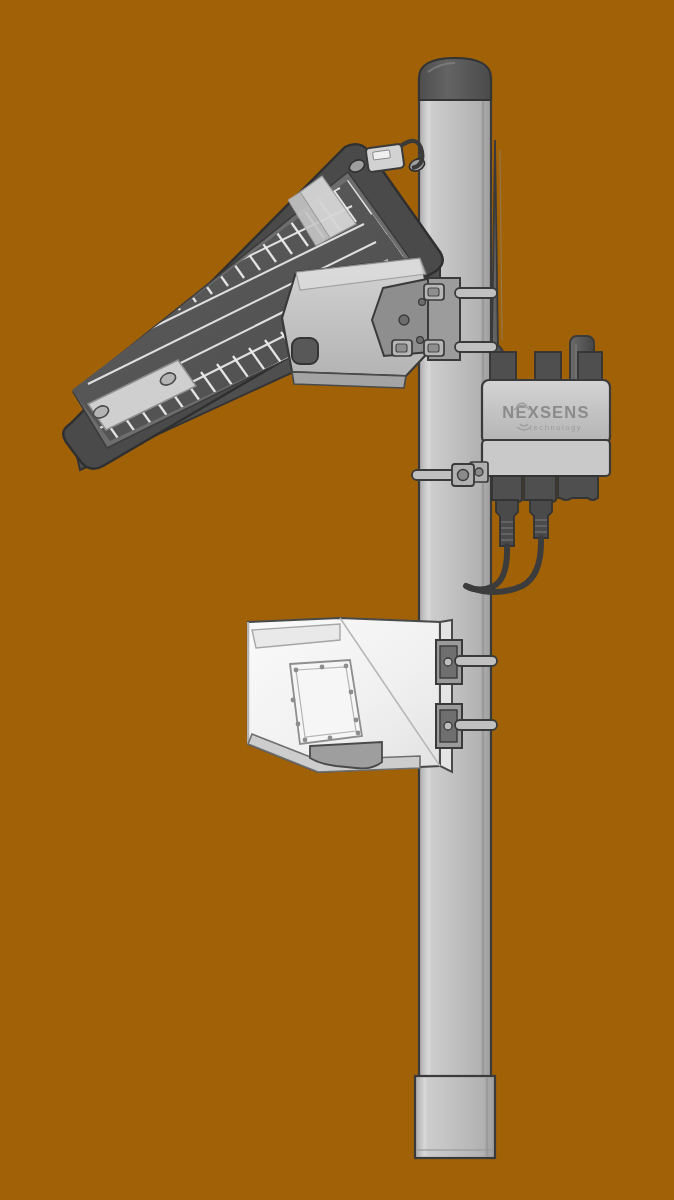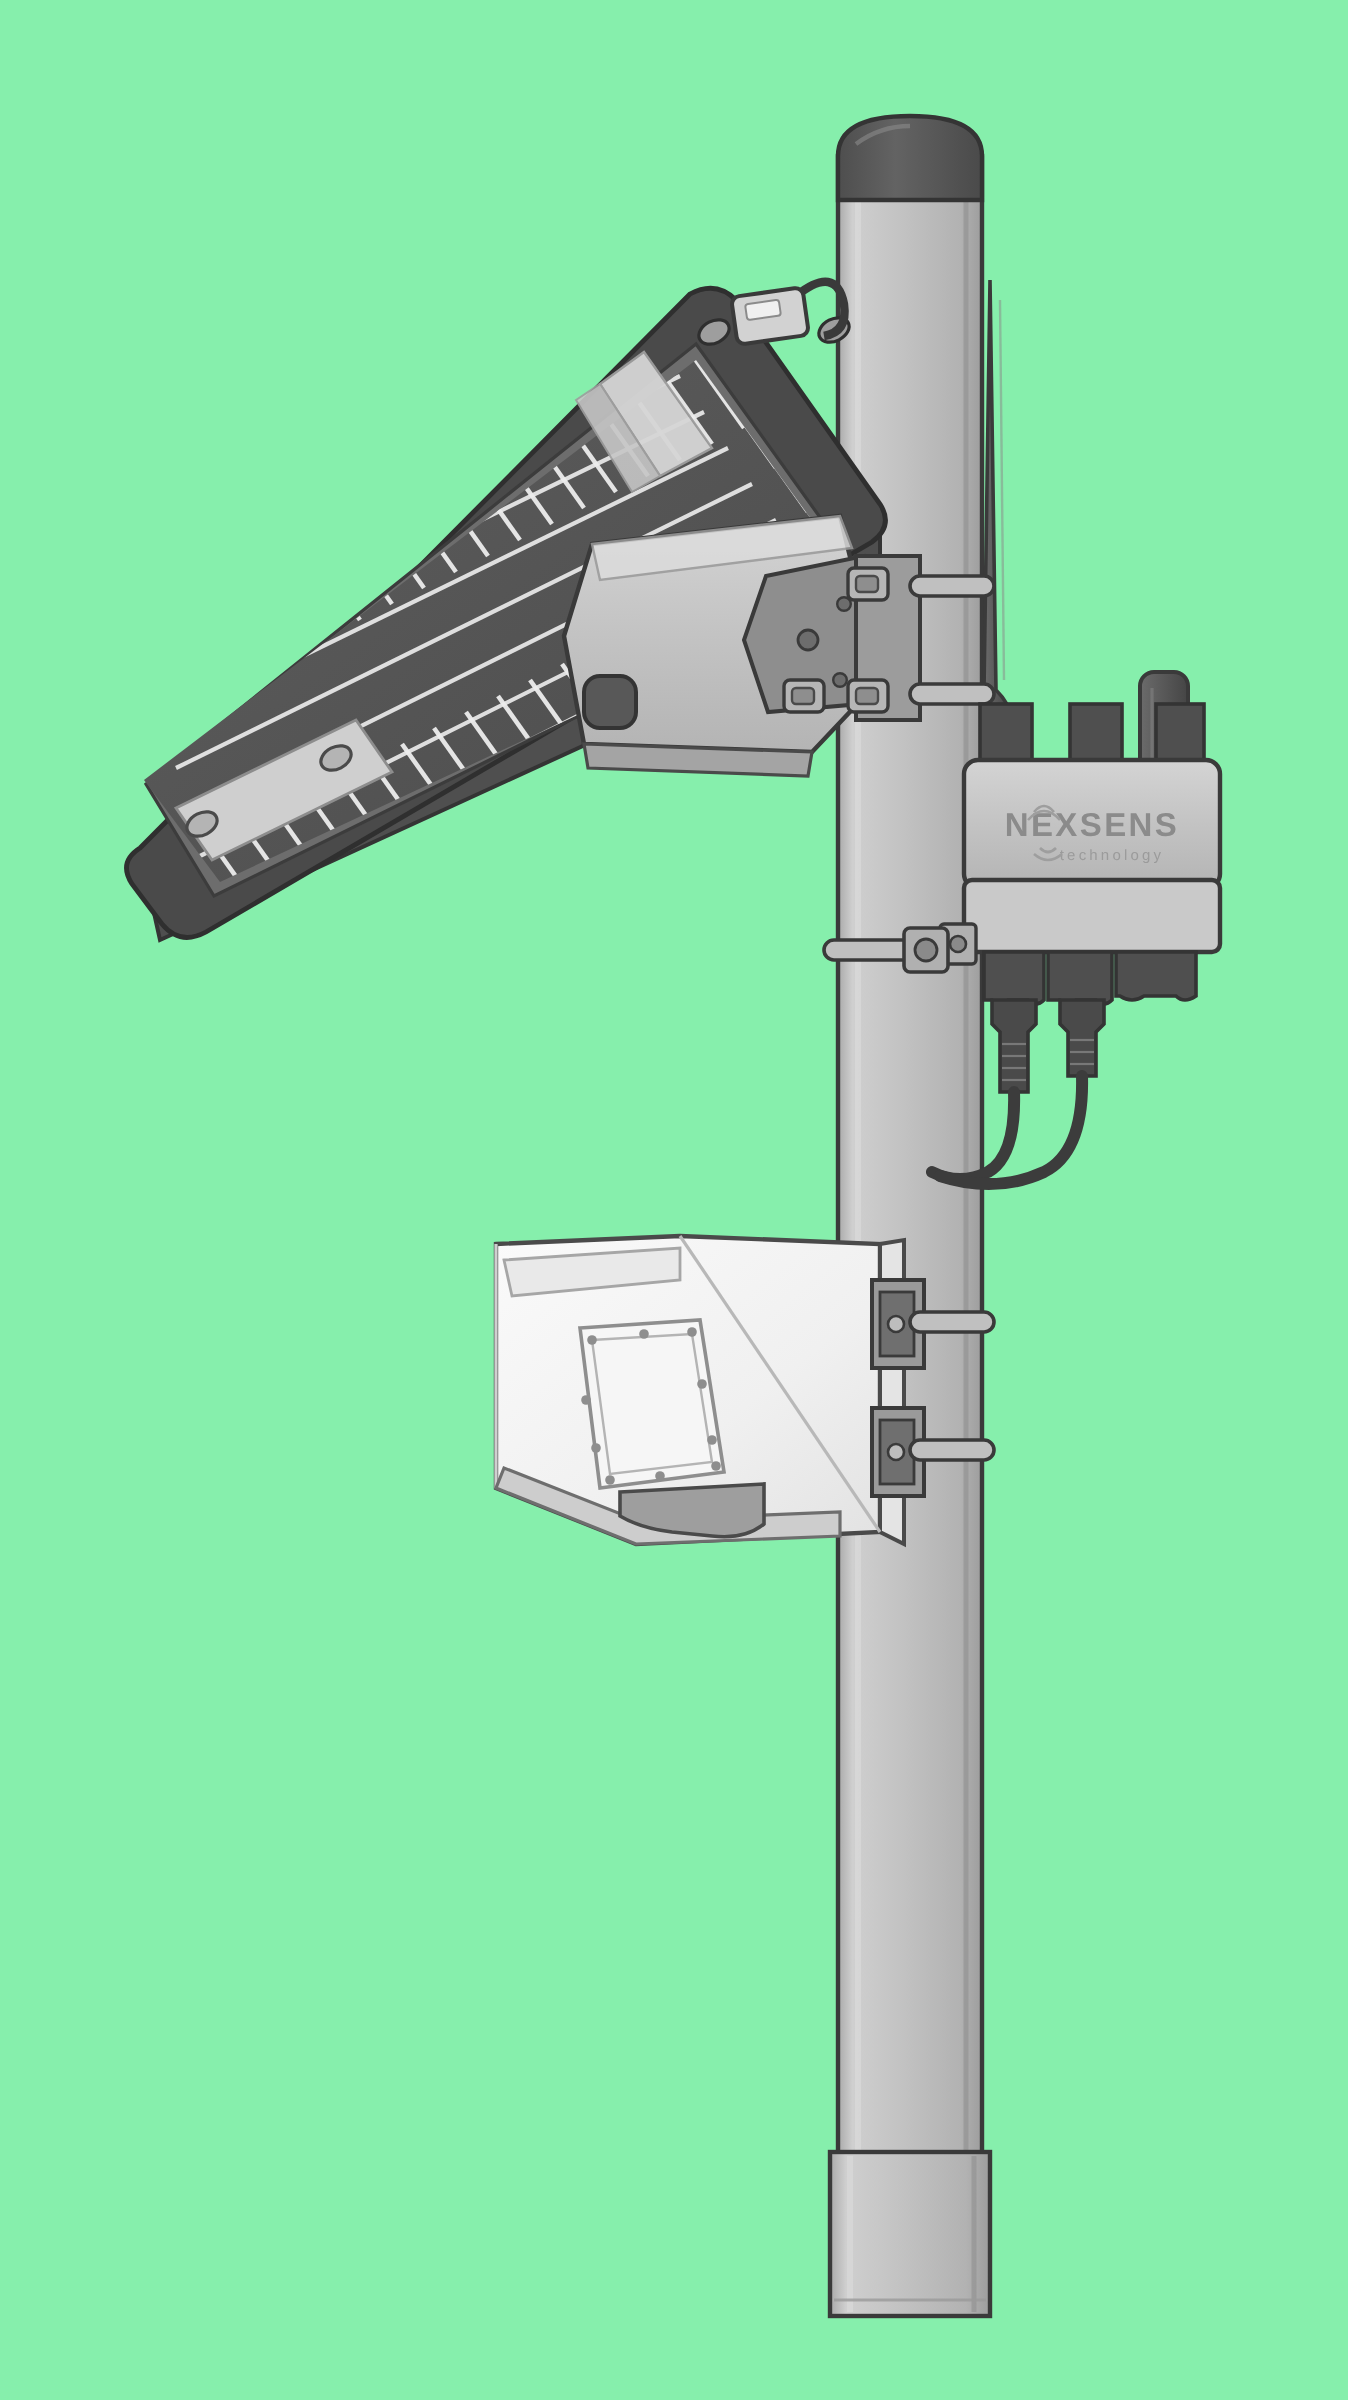--- a/index.html
+++ b/index.html
@@ -1,18 +1,18 @@
 <!DOCTYPE html>
 <html><head>
 <meta charset="utf-8">
 <style>
   html,body{margin:0;padding:0;background:#ffffff;}
   body{width:674px;height:1200px;overflow:hidden;
        font-family:"Liberation Sans", sans-serif;}
-  #stage{position:relative;width:674px;height:1200px;background:#86efac;}
+  #stage{position:relative;width:674px;height:1200px;background:#a16207;}
   svg{display:block;}
   .lbl{font-family:"Liberation Sans", sans-serif;}
 </style>
 </head>
 <body>
 
 <div id="stage">
 <svg width="674" height="1200" viewBox="0 0 674 1200" shape-rendering="geometricPrecision">
 
   <defs>

